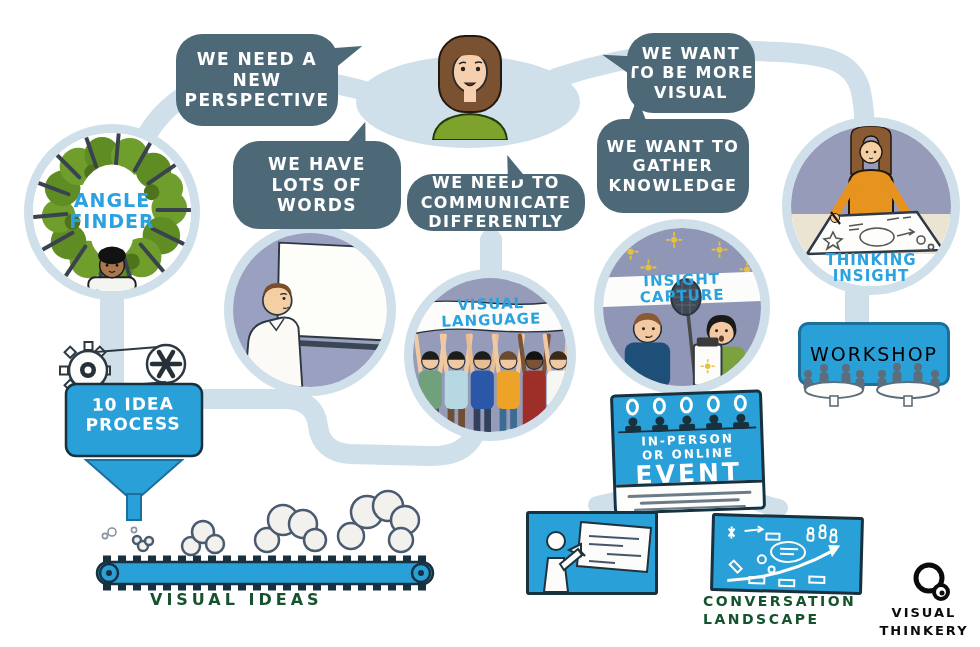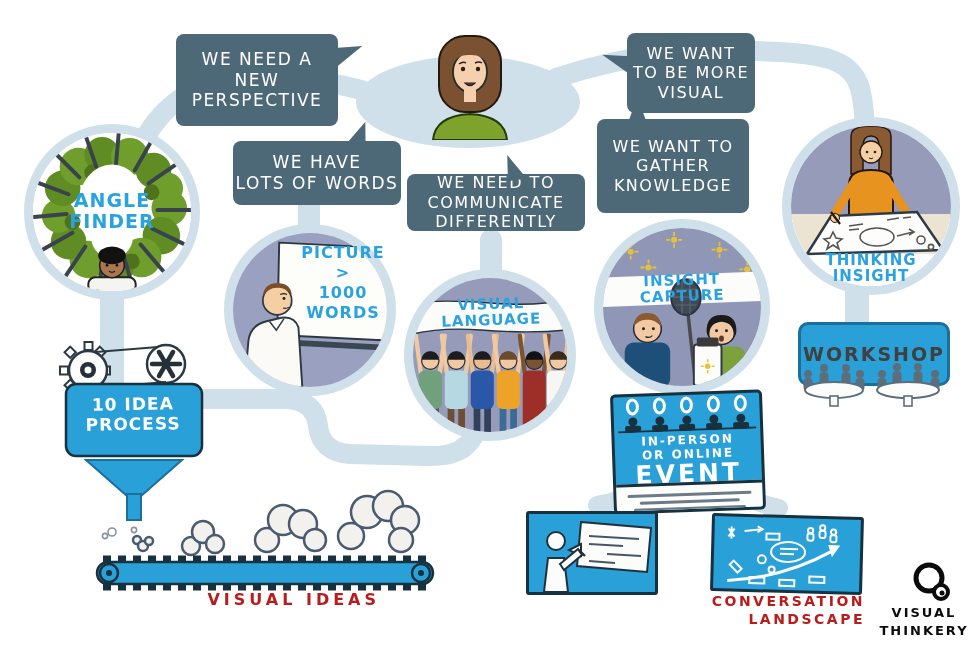--- a/index.html
+++ b/index.html
@@ -3,40 +3,40 @@
 <meta charset="utf-8">
 <style>
   html,body{margin:0;padding:0;background:#fff;}
   #canvas{position:relative;width:980px;height:647px;background:#ffffff;overflow:hidden;
           font-family:"DejaVu Sans","Liberation Sans",sans-serif;}
   .abs{position:absolute;}
   .pre{white-space:pre-line;}
   
   #paths{position:absolute;left:0;top:0;z-index:0;}
   
-  .bubble{position:absolute;z-index:4;background:#4d6977;border-radius:8px;color:#fff;
+  .bubble{position:absolute;z-index:4;background:#4d6977;border-radius:26px;color:#fff;
           display:flex;align-items:center;justify-content:center;text-align:center;
-          font-weight:normal;letter-spacing:1.5px;line-height:1.22;}
+          font-weight:bold;letter-spacing:1.5px;line-height:1.22;}
   .tail{position:absolute;width:0;height:0;}
   .b1 .tail{right:-26px;top:10px;border-top:6px solid transparent;border-bottom:16px solid transparent;border-left:34px solid #4d6977;transform:rotate(-14deg);}
   .b2 .tail{top:-20px;right:34px;border-left:18px solid transparent;border-right:3px solid transparent;border-bottom:26px solid #4d6977;transform:rotate(6deg);}
   .b3 .tail{top:-20px;right:60px;border-left:3px solid transparent;border-right:16px solid transparent;border-bottom:26px solid #4d6977;transform:rotate(-8deg);}
   .b4 .tail{left:-26px;top:20px;border-top:5px solid transparent;border-bottom:14px solid transparent;border-right:32px solid #4d6977;transform:rotate(12deg);}
   .b5 .tail{top:-20px;left:34px;border-left:3px solid transparent;border-right:18px solid transparent;border-bottom:26px solid #4d6977;transform:rotate(14deg);}
   
   .scene{position:absolute;z-index:3;border:9px solid #cfe0ea;border-radius:50%;
          overflow:hidden;box-sizing:border-box;background:#fff;}
   .scene svg{display:block;width:100%;height:100%;}
   .scene-label{position:absolute;z-index:5;color:#2aa2df;font-weight:bold;text-align:center;
                line-height:1.08;letter-spacing:1px;}
   
-  .caption{position:absolute;z-index:4;color:#b91c1c;font-weight:bold;letter-spacing:3px;
-           text-align:right;line-height:1.3;}
+  .caption{position:absolute;z-index:4;color:#14532d;font-weight:bold;letter-spacing:3px;
+           text-align:left;line-height:1.3;}
   
-  .sign{position:absolute;z-index:4;background:#2aa0d8;color:#404040;font-weight:bold;
+  .sign{position:absolute;z-index:4;background:#2aa0d8;color:#000000;font-weight:normal;
         display:flex;align-items:center;justify-content:center;text-align:center;}
   #workshop-sign{border:3px solid #1a6f9c;border-radius:10px;font-size:19px;letter-spacing:2px;}
   #event-sign{z-index:4;background:#2aa0d8;border:3px solid #17313f;border-radius:5px;
               transform:rotate(-2deg);overflow:hidden;}
   #event-sign .ev-line{color:#fff;font-weight:bold;text-align:center;letter-spacing:2px;}
   #event-footer{background:#fdfdfb;border-top:3px solid #17313f;padding-top:4px;}
   #event-footer .fl{height:3px;background:#6b7b87;border-radius:2px;margin:4px auto;}
   .panel{position:absolute;z-index:4;background:#2aa0d8;border:3px solid #17313f;border-radius:3px;overflow:hidden;}
   #logo-text{color:#0b0b0b;font-weight:800;letter-spacing:2px;text-align:center;line-height:1.35;font-size:13px;}
 </style>
@@ -73,21 +73,21 @@
     <rect x="39" y="62" width="12" height="12" fill="#f6cfae"></rect>
     <path d="M 8 112 Q 10 88 45 86 Q 80 88 82 112 Z" fill="#7ea32c" stroke="#24380c" stroke-width="2"></path>
   </svg>
 
   <div class="bubble b1" style="left:176px;top:34px;width:162px;height:92px;font-size:17px">
     <span class="tail"></span>
     <span class="pre">WE NEED A
 NEW
 PERSPECTIVE</span>
   </div>
-  <div class="bubble b2" style="left:233px;top:141px;width:168px;height:64px;font-size:17px">
+  <div class="bubble b2" style="left:233px;top:141px;width:168px;height:88px;font-size:17px">
     <span class="tail"></span>
     <span class="pre">WE HAVE
 LOTS OF WORDS</span>
   </div>
   <div class="bubble b3" style="left:407px;top:174px;width:178px;height:57px;font-size:16px">
     <span class="tail"></span>
     <span class="pre">WE NEED TO
 COMMUNICATE
 DIFFERENTLY</span>
   </div>
@@ -168,24 +168,20 @@
         <path d="M 12 160 L 16 112 Q 18 96 34 92 L 50 88 Q 64 86 68 98 L 72 160 Z" fill="#fbfaf6" stroke="#2c3842" stroke-width="2"></path>
         <path d="M 38 92 L 45 101 L 53 89" fill="none" stroke="#2c3842" stroke-width="1.5"></path>
         <circle cx="46" cy="70" r="15" fill="#f5cfa4" stroke="#2c3842" stroke-width="1.8"></circle>
         <path d="M 31 66 Q 32 52 47 52 Q 60 53 61 64 Q 54 56 46 57 Q 36 57 31 66 Z" fill="#7a4f28"></path>
         <circle cx="53" cy="68" r="1.5" fill="#222"></circle>
         <path d="M 49 64 q 4 -2 7 0" stroke="#222" stroke-width="1.2" fill="none"></path>
         <path d="M 52 78 q 3 1 6 -1" stroke="#222" stroke-width="1.2" fill="none"></path>
       </g>
     </svg>
   </div>
-  <div class="scene-label pre" style="left:296px;top:243px;width:94px;font-size:16px;line-height:1.25">PICTURE
-&gt;
-1000
-WORDS</div>
 
   <div class="scene" style="left:404px;top:269px;width:172px;height:172px">
     <svg viewBox="0 0 160 160">
       <rect width="160" height="160" fill="#959bb9"></rect>
       <g>
 
         <line x1="8" y1="98" x2="3" y2="60" stroke="#f0c9a2" stroke-width="4.5" stroke-linecap="round"></line>
         <line x1="28" y1="98" x2="33" y2="60" stroke="#f0c9a2" stroke-width="4.5" stroke-linecap="round"></line>
         <rect x="9" y="134" width="7" height="26" fill="#4a5568"></rect>
           <rect x="20" y="134" width="7" height="26" fill="#4a5568"></rect>

